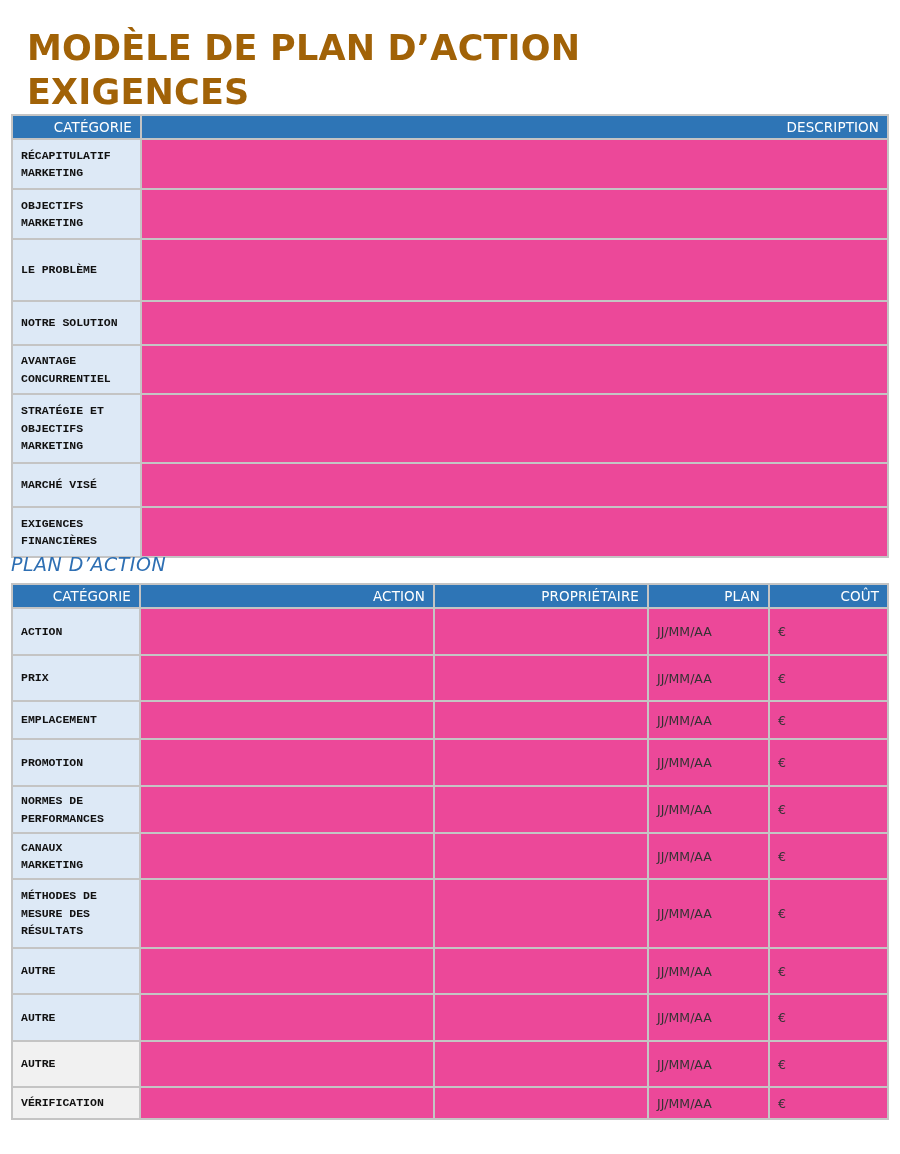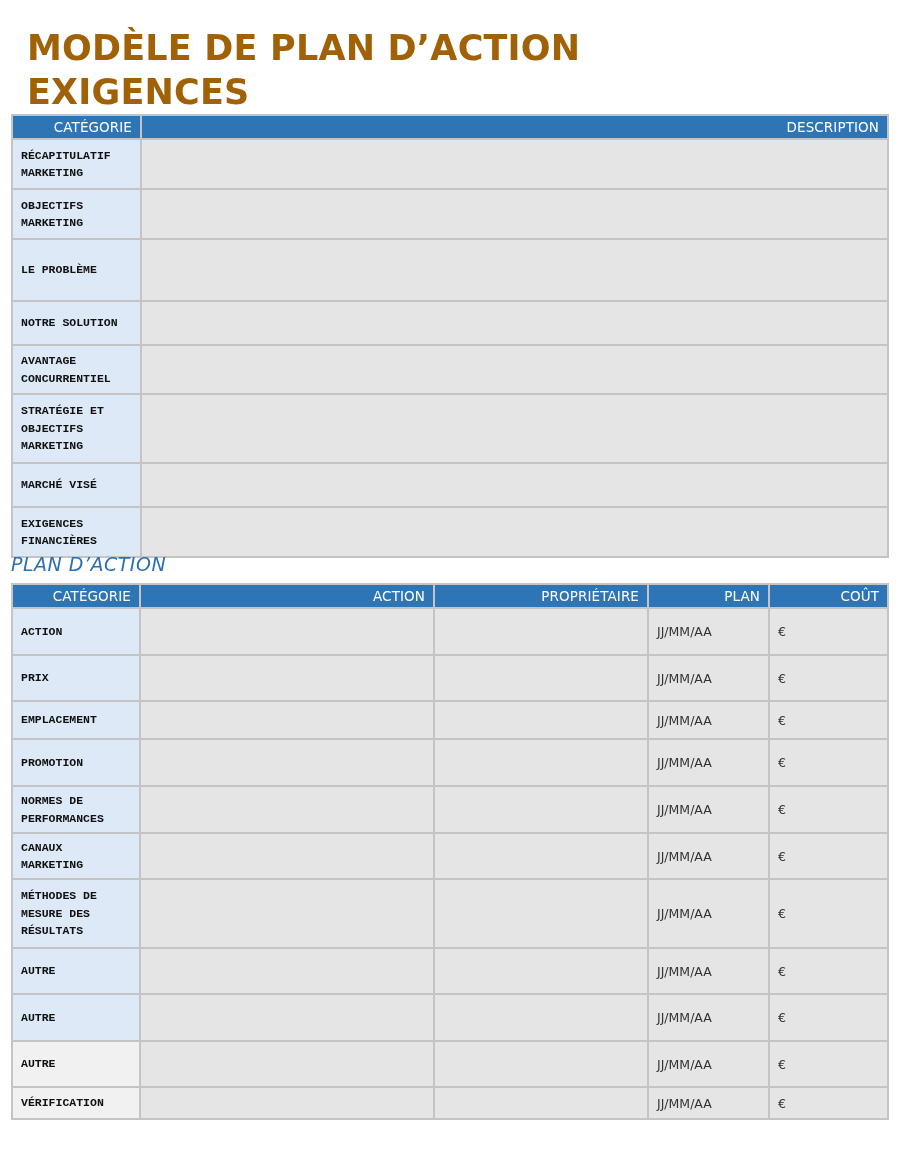--- a/index.html
+++ b/index.html
@@ -4,21 +4,21 @@
   <style>
     html, body { margin: 0; padding: 0; background: #ffffff; }
     body { width: 900px; height: 1154px; position: relative; overflow: hidden; font-family: "DejaVu Sans", "Liberation Sans", sans-serif; }
     .title { position: absolute; left: 11px; top: 10px; margin: 16px; color: #a16207; font-family: "DejaVu Sans", sans-serif; font-weight: bold; font-size: 35px; line-height: 44px; letter-spacing: 0.2px; }
     .subtitle { position: absolute; left: 11px; top: 550px; margin: 0; color: #2e6fb3; font-family: "DejaVu Sans", sans-serif; font-weight: normal; font-size: 19px; line-height: 28px; letter-spacing: 0.5px; font-style: italic; }
     table { position: absolute; left: 11px; border-collapse: collapse; table-layout: fixed; }
     th, td { border: 2px solid #c4c4c4; padding: 0 8px; text-align: left; vertical-align: middle; }
     th { background: #2e75b6; color: #ffffff; font-weight: normal; font-size: 13.5px; height: 22px; letter-spacing: 0.1px; text-align: right; }
     td.cat { background: #dde9f6; color: #111111; font-weight: bold; font-size: 11.5px; line-height: 17.5px; font-family: Liberation Mono, monospace; }
     td.cat.gray { background: #f1f1f1; }
-    td.val { background: #e5e5e5; font-size: 12.5px; color: #333333; }
+    td.val { background: #ec4899; font-size: 12.5px; color: #333333; }
     #t1 { top: 114px; width: 878px; }
     #t2 { top: 583px; width: 878px; }
   </style>
 </head>
 <body>
 
 <h1 class="title">
   <span>MODÈLE DE PLAN D’ACTION</span><br>
   <span>EXIGENCES</span>
 </h1>

